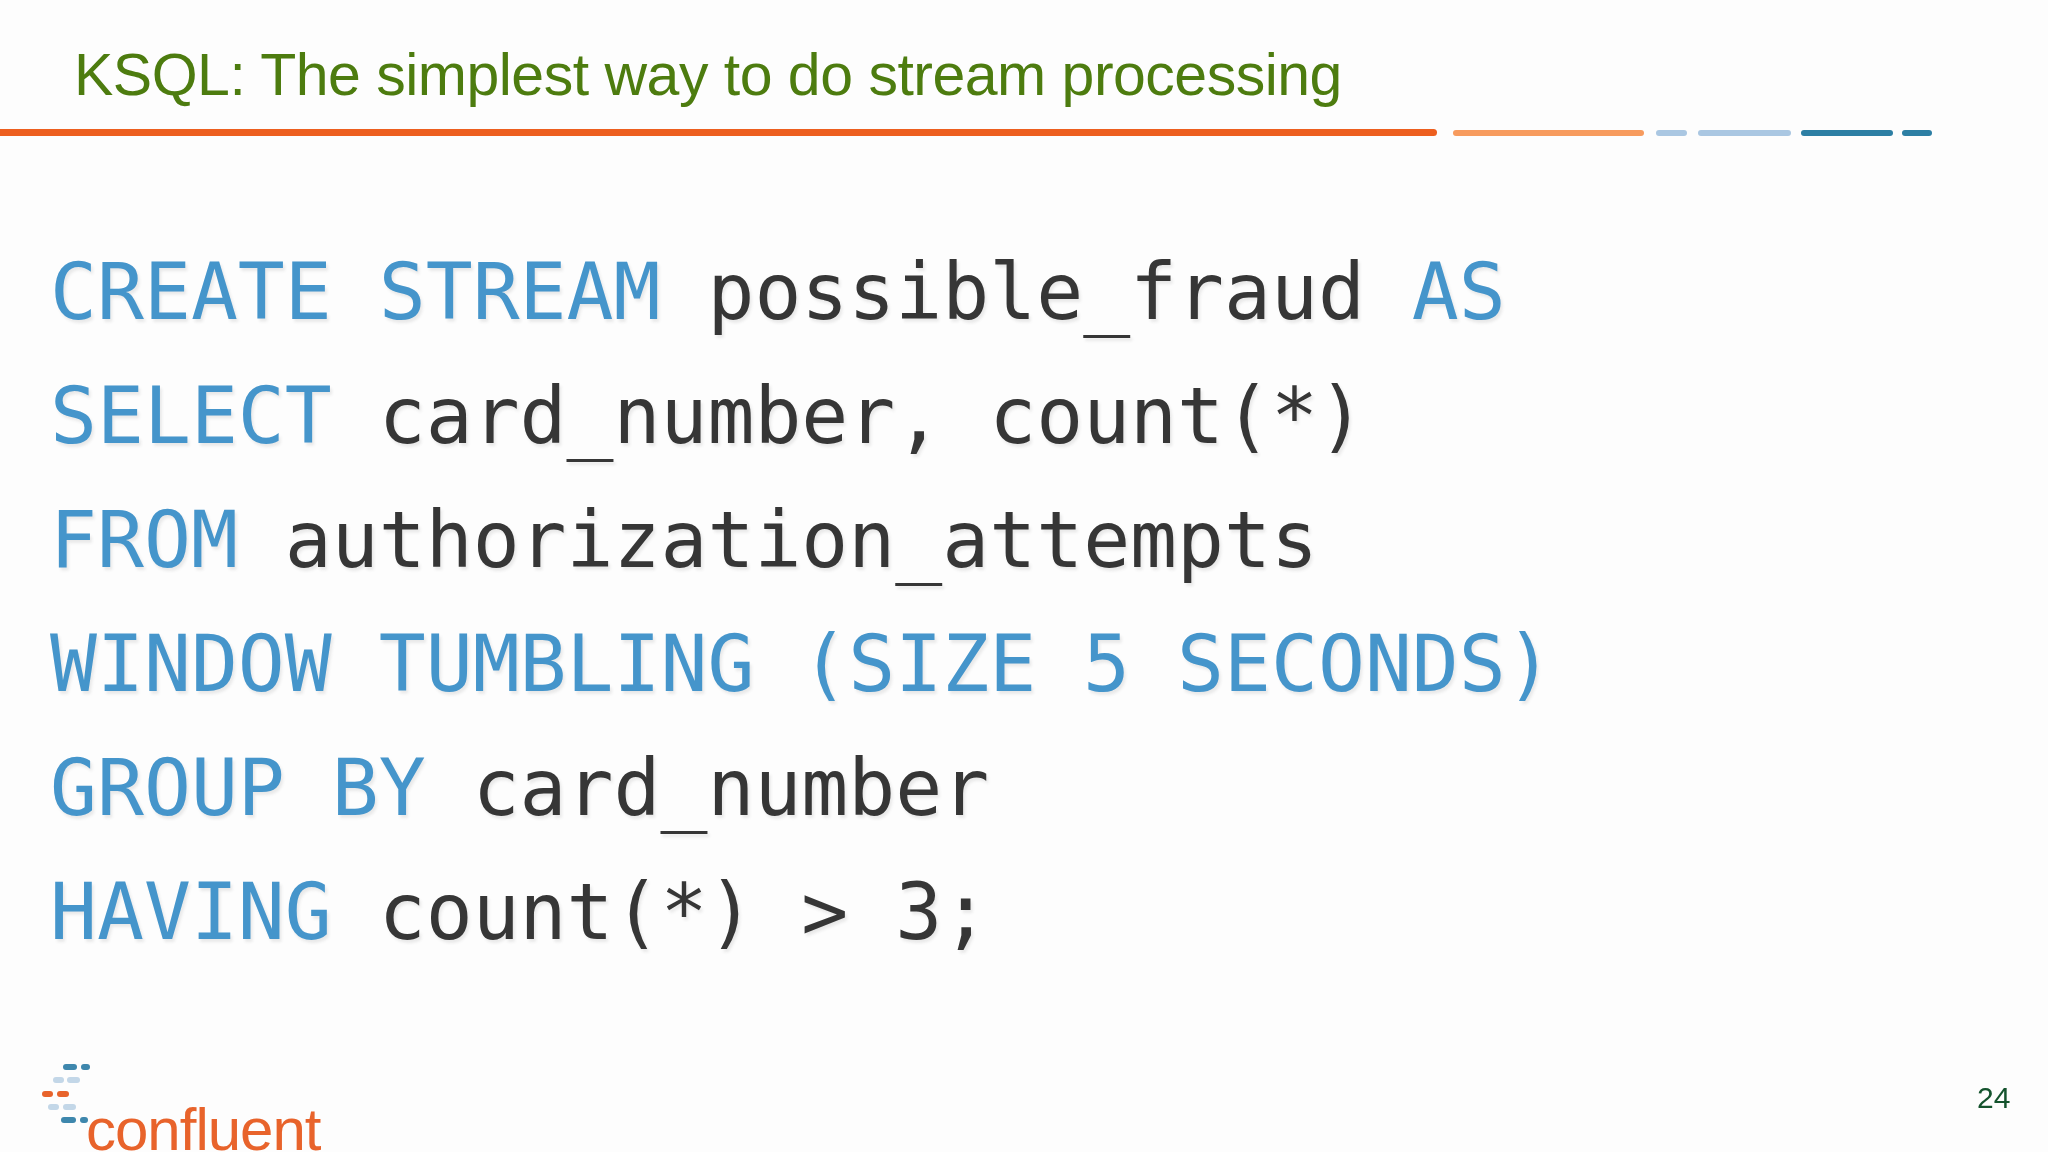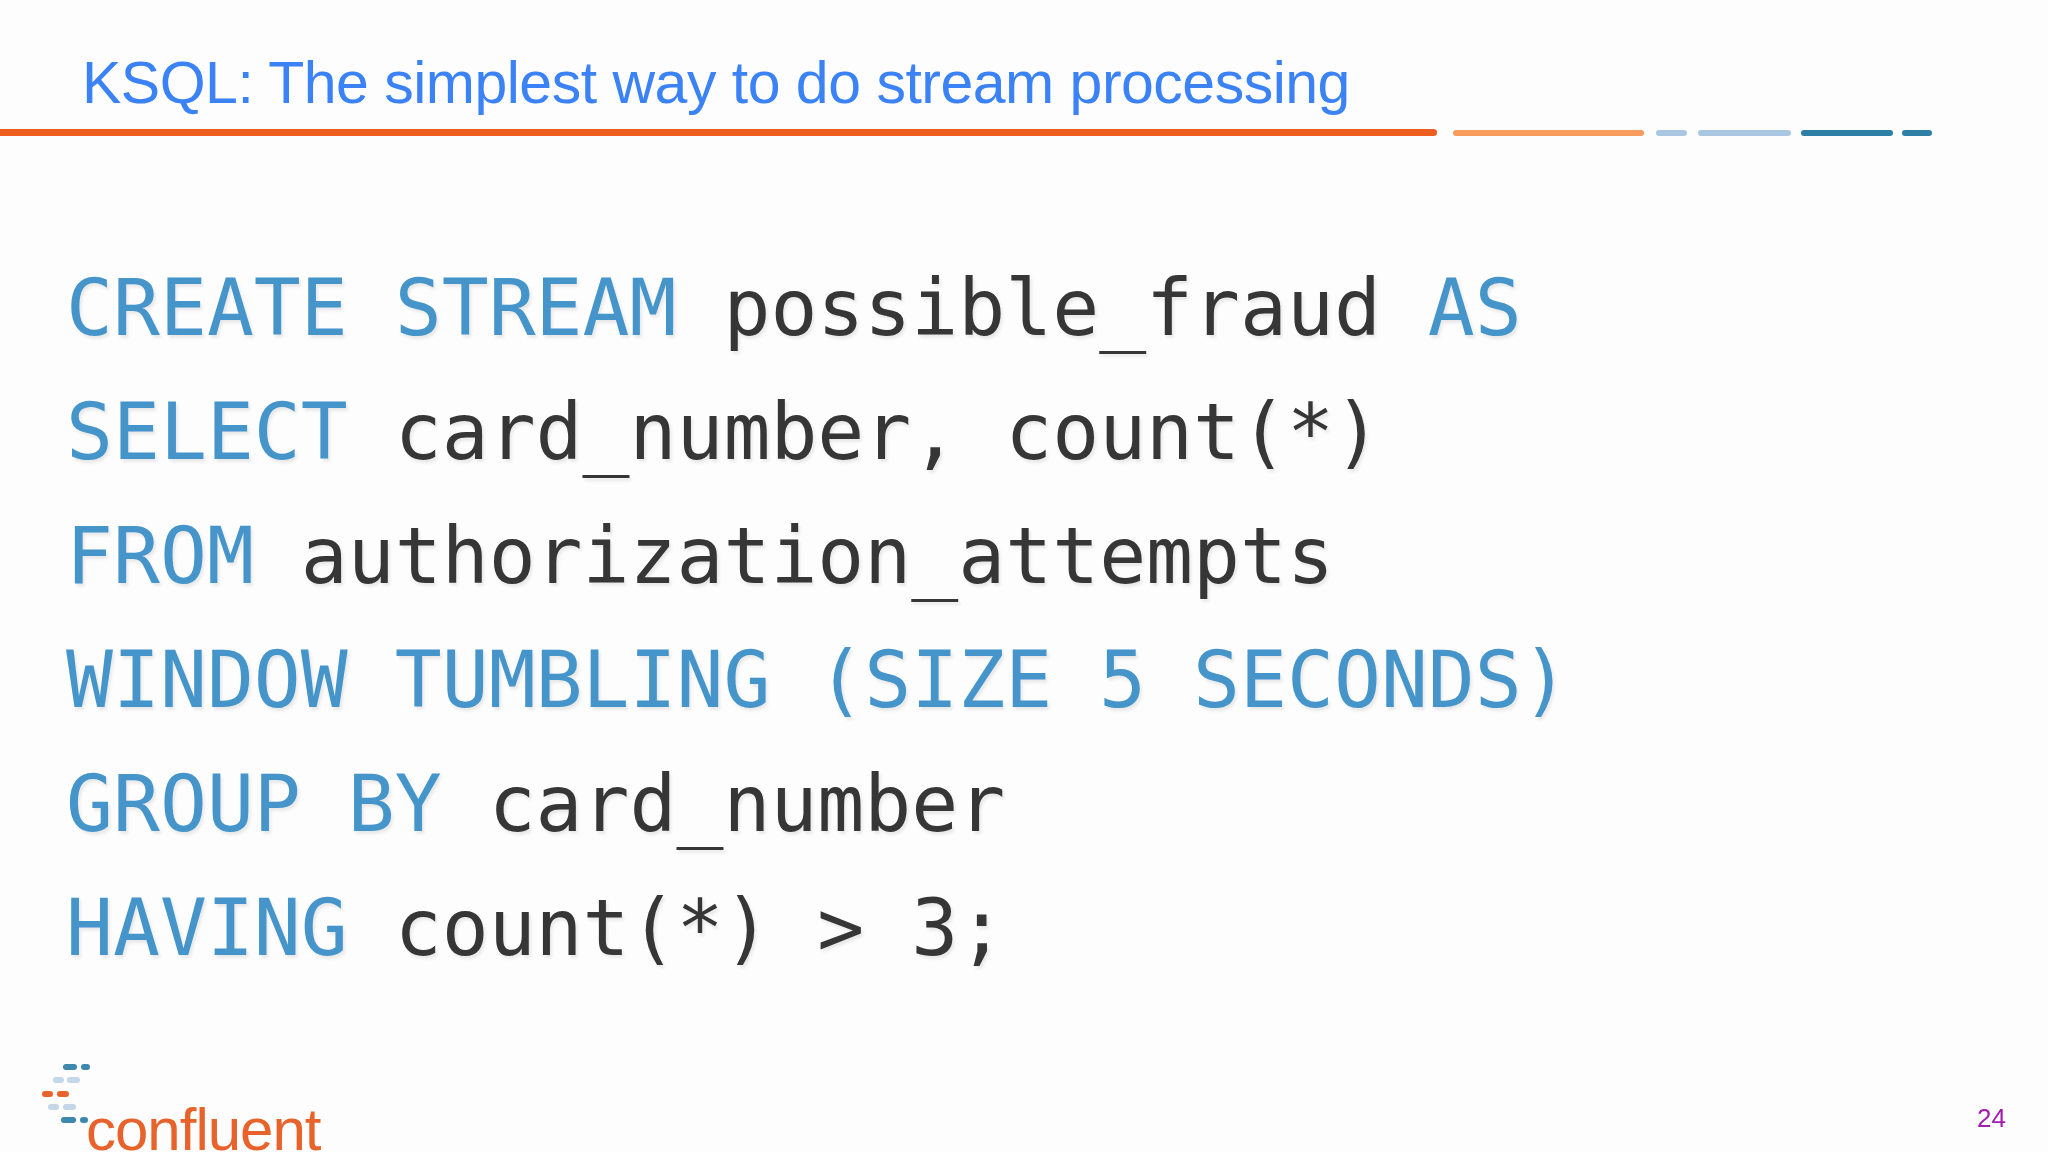--- a/index.html
+++ b/index.html
@@ -8,41 +8,41 @@
     width:2048px;height:1152px;
     background:#fdfdfd;
     overflow:hidden;
     font-family:"Liberation Sans",sans-serif;
   }
 
   
   .title{
     position:absolute;left:74px;top:44px;
     font-size:59px;line-height:62px;font-weight:400;
-    color:#3b82f6;letter-spacing:-0.5px;
-    white-space:nowrap;margin:8px;
+    color:#4d7c0f;letter-spacing:-0.5px;
+    white-space:nowrap;margin:0;
   }
   .rule-main{
     position:absolute;left:0;top:129px;
     width:1437px;height:7px;
     background:#ed5f1f;border-radius:0 4px 4px 0;
   }
   .dash{position:absolute;top:130px;height:6px;border-radius:3px;}
   .dash-orange-light{left:1453px;width:191px;background:#f79b5e;}
   .dash-blue-light-sm{left:1656px;width:31px;background:#aac7e2;}
   .dash-blue-light{left:1698px;width:93px;background:#aac7e2;}
   .dash-teal{left:1801px;width:92px;background:#2d7fa4;}
   .dash-teal-sm{left:1902px;width:30px;background:#2d7fa4;}
 
   
   .code{
     position:absolute;left:50px;top:230px;
     font-family:"DejaVu Sans Mono","Liberation Mono",monospace;
     font-size:78px;line-height:124px;
-    white-space:pre;margin:16px;
+    white-space:pre;margin:0;
     text-shadow:2px 3px 3px rgba(60,60,60,0.10);
   }
   .code .kw{color:#4595cb;}
   .code .plain{color:#363636;}
 
   
   .logo{position:absolute;left:40px;top:1058px;width:320px;height:78px;}
   .logo .mark{position:absolute;left:0;top:0;width:60px;height:70px;}
   .logo .mdash{position:absolute;height:6px;border-radius:3px;}
   .m-o{background:#e8632b;}
@@ -53,21 +53,21 @@
   .r3a{left:2px; top:33px;width:11px;} .r3b{left:17px;top:33px;width:12px;}
   .r4a{left:8px; top:46px;width:11px;} .r4b{left:23px;top:46px;width:13px;}
   .r5a{left:21px;top:59px;width:15px;} .r5b{left:40px;top:59px;width:8px;}
   .wordmark{
     position:absolute;left:46px;top:6px;
     font-size:60px;line-height:60px;font-weight:400;
     color:#e8632b;letter-spacing:-1px;margin-top:36px;
   }
   .page-number{
     position:absolute;left:1977px;top:1082px;
-    font-size:26px;line-height:32px;color:#a21caf;margin-top:20px;
+    font-size:30px;line-height:32px;color:#14532d;
   }
 </style>
 </head>
 <body>
 
 <div class="slide">
 
   <h1 class="title">KSQL: The simplest way to do stream processing</h1>
   <div class="rule-main"></div>
   <div class="dash dash-orange-light"></div>

